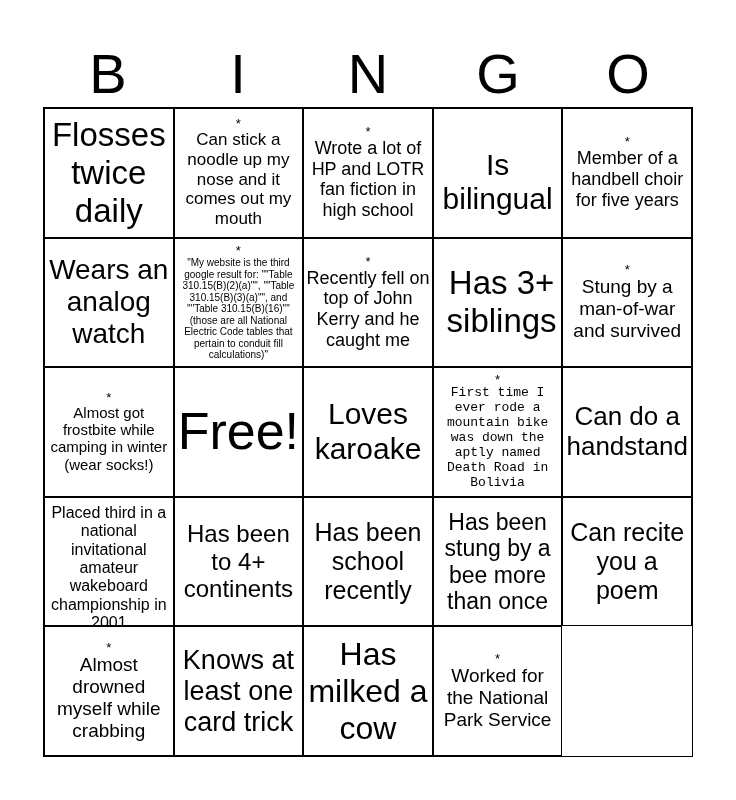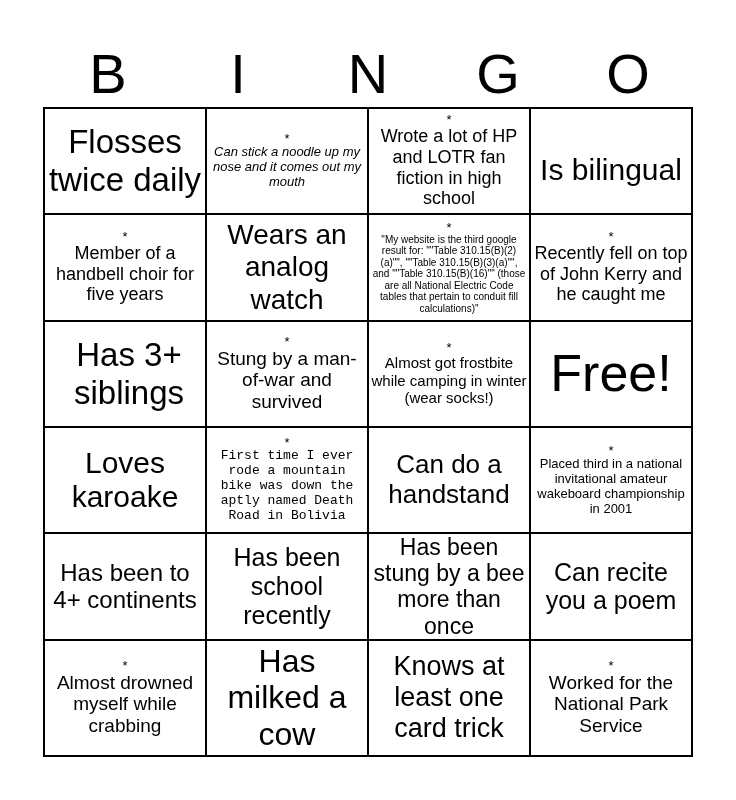--- a/index.html
+++ b/index.html
@@ -1,20 +1,20 @@
 <!DOCTYPE html>
 <html><head>
 <meta charset="utf-8">
 <style>
   html,body{margin:0;padding:0;background:#fff;}
   body{width:736px;height:800px;position:relative;font-family:"Liberation Sans",sans-serif;color:#000;overflow:hidden;}
   .header{position:absolute;left:43px;top:40px;width:650px;height:68px;display:flex;}
   .header span{flex:1;text-align:center;font-size:56px;line-height:68px;}
   .grid{position:absolute;left:43px;top:107px;width:650px;height:650px;border:1px solid #000;box-sizing:border-box;
-    display:grid;grid-template-columns:repeat(4,1fr);grid-template-rows:repeat(5,1fr);}
+    display:grid;grid-template-columns:repeat(5,1fr);grid-template-rows:repeat(5,1fr);}
   .cell{border:1px solid #000;box-sizing:border-box;display:flex;flex-direction:column;align-items:center;justify-content:center;
     text-align:center;padding:2px;overflow:hidden;}
   .star{font-size:13px;line-height:13px;}
   .txt{line-height:1.15;}
 </style>
 </head>
 <body>
 
 <div class="header">
   <span>B</span>
@@ -23,21 +23,21 @@
   <span>G</span>
   <span>O</span>
 </div>
 
 <div class="grid" id="grid">
     <div class="cell">
       <div class="txt" style="font-size: 33px;">Flosses twice daily</div>
     </div>
     <div class="cell">
       <div class="star">*</div>
-      <div class="txt" style="font-size: 13px; font-style: italic;">Can stick a noodle up my nose and it comes out my mouth</div>
+      <div class="txt" style="font-size: 17px;">Can stick a noodle up my nose and it comes out my mouth</div>
     </div>
     <div class="cell">
       <div class="star">*</div>
       <div class="txt" style="font-size: 18px;">Wrote a lot of HP and LOTR fan fiction in high school</div>
     </div>
     <div class="cell">
       <div class="txt" style="font-size: 30px; margin-top: 19px;">Is bilingual</div>
     </div>
     <div class="cell">
       <div class="star">*</div>
@@ -73,41 +73,41 @@
     </div>
     <div class="cell">
       <div class="star">*</div>
       <div class="txt" style="font-size: 13px; font-family: Liberation Mono, monospace;">First time I ever rode a mountain bike was down the aptly named Death Road in Bolivia</div>
     </div>
     <div class="cell">
       <div class="txt" style="font-size: 26px;">Can do a handstand</div>
     </div>
     <div class="cell">
       <div class="star">*</div>
-      <div class="txt" style="font-size: 13px;">Placed third in a national invitational amateur wakeboard championship in 2001</div>
+      <div class="txt" style="font-size: 16px;">Placed third in a national invitational amateur wakeboard championship in 2001</div>
     </div>
     <div class="cell">
       <div class="txt" style="font-size: 24px;">Has been to 4+ continents</div>
     </div>
     <div class="cell">
       <div class="txt" style="font-size: 25px;">Has been school recently</div>
     </div>
     <div class="cell">
       <div class="txt" style="font-size: 23px;">Has been stung by a bee more than once</div>
     </div>
     <div class="cell">
       <div class="txt" style="font-size: 25px;">Can recite you a poem</div>
     </div>
     <div class="cell">
       <div class="star">*</div>
       <div class="txt" style="font-size: 19px;">Almost drowned myself while crabbing</div>
     </div>
     <div class="cell">
-      <div class="txt" style="font-size: 32px;">Has milked a cow</div>
+      <div class="txt" style="font-size: 27px;">Knows at least one card trick</div>
     </div>
     <div class="cell">
-      <div class="txt" style="font-size: 27px;">Knows at least one card trick</div>
+      <div class="txt" style="font-size: 32px;">Has milked a cow</div>
     </div>
     <div class="cell">
       <div class="star">*</div>
       <div class="txt" style="font-size: 19px;">Worked for the National Park Service</div>
     </div>
   </div>
 
 </body></html>

